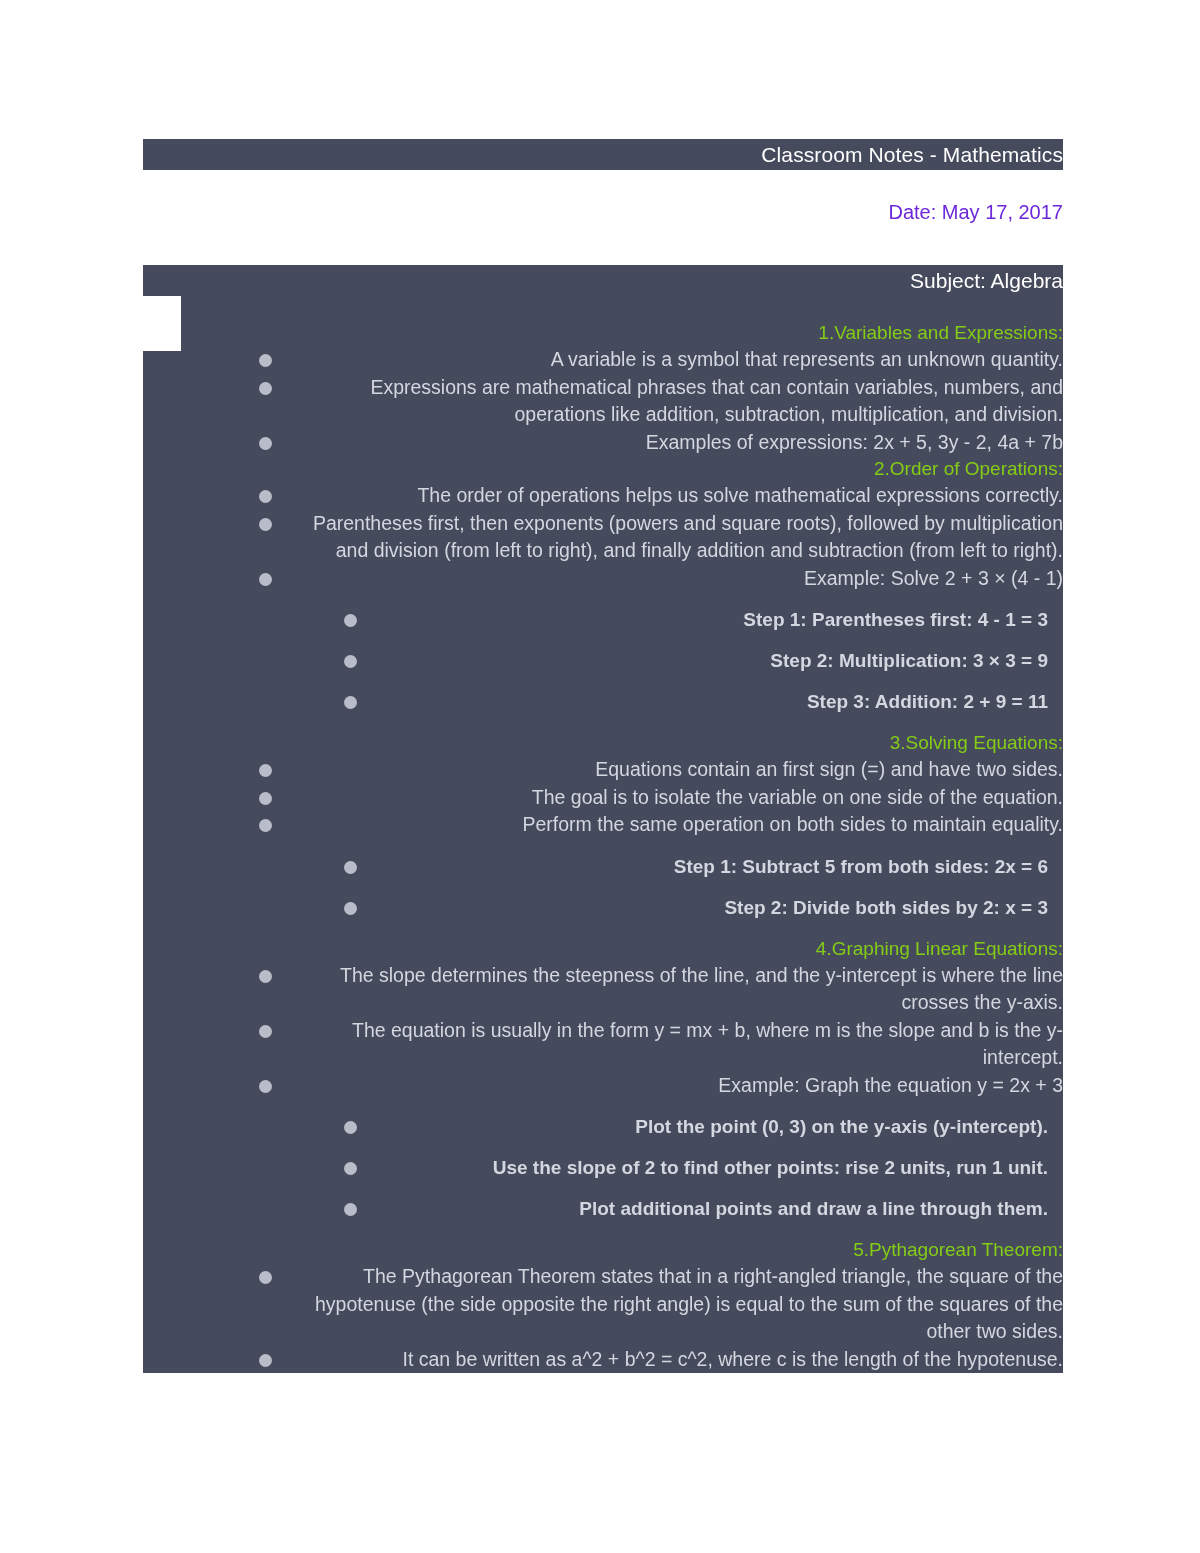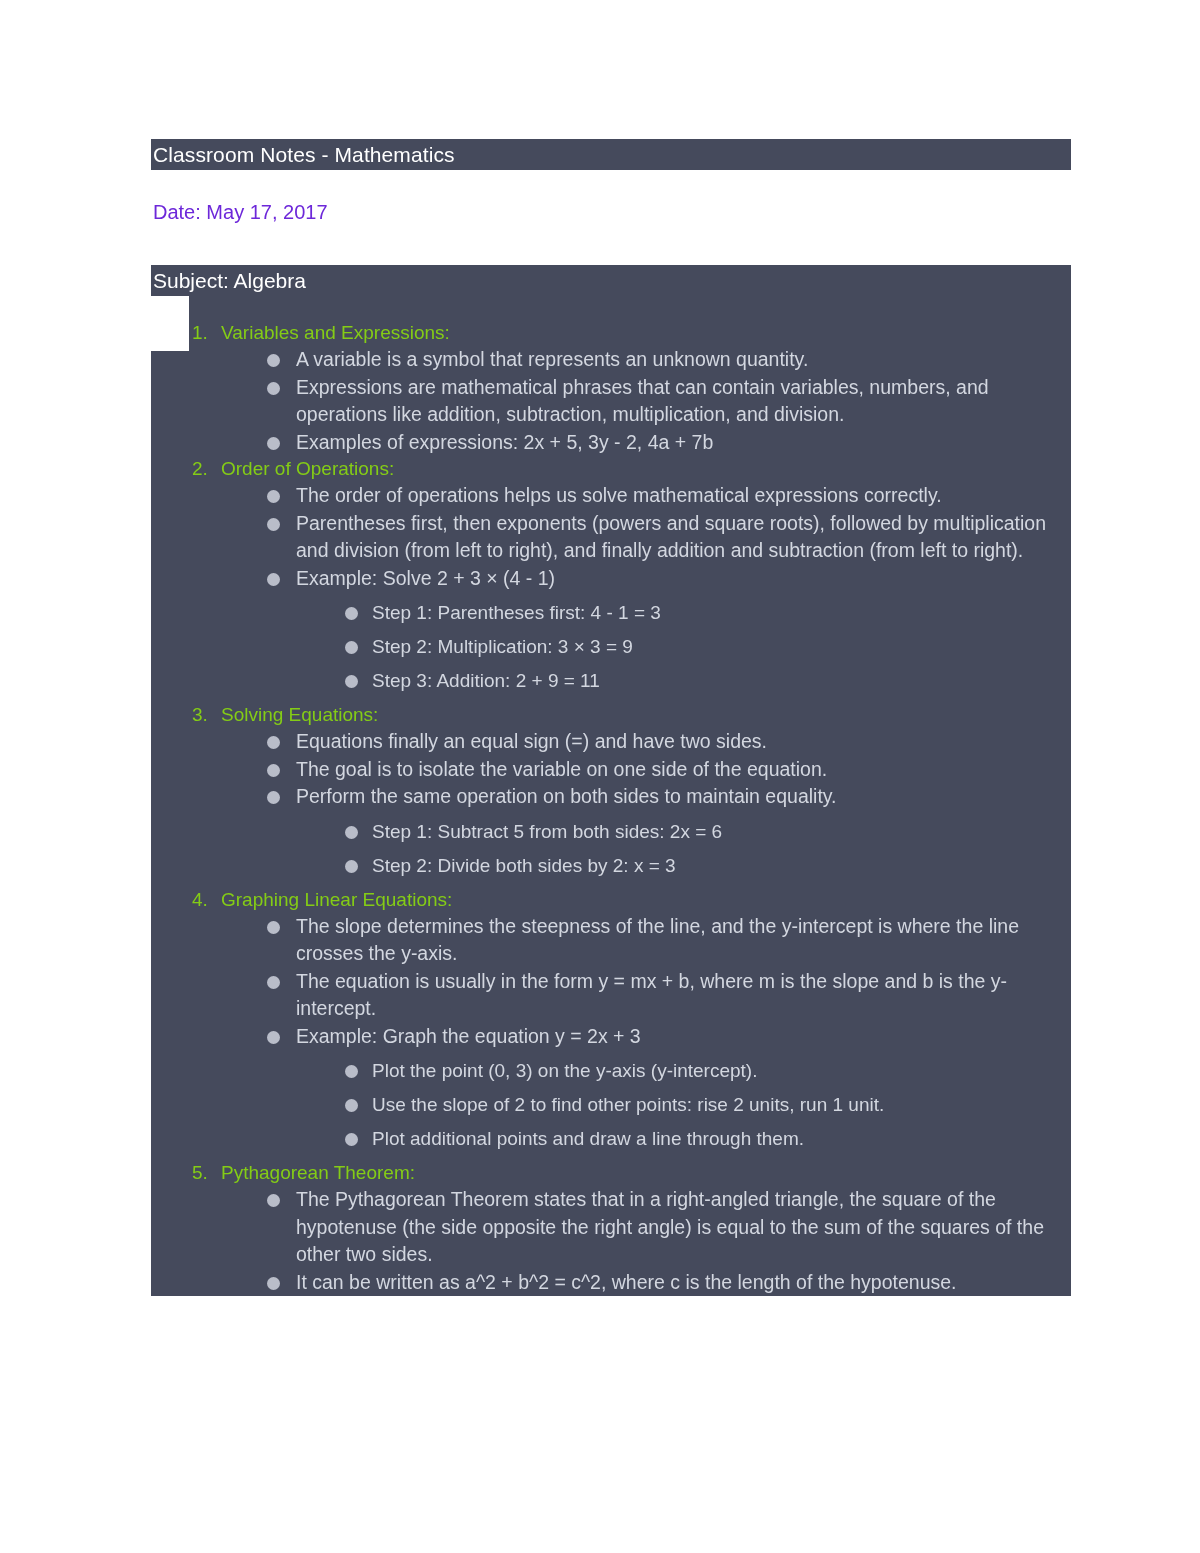--- a/index.html
+++ b/index.html
@@ -11,26 +11,27 @@
   body {
     width: 1200px;
     height: 1553px;
     position: relative;
     font-family: "Liberation Sans", sans-serif;
     -webkit-font-smoothing: antialiased;
   }
 
   .page {
     position: absolute;
-    left: 12px;
+    left: 4px;
     top: 0;
     width: 1068px;
     height: 1553px;
     background: #ffffff;
     overflow: hidden;
+    text-align: right;
   }
 
   
   .content {
     position: absolute;
     left: 139px;
     top: 130px;
     width: 920px;
   }
 
@@ -157,21 +158,22 @@
     list-style: none;
     margin: 0;
     padding: 0;
   }
   .subbullet {
     position: relative;
     color: #d3d7e0;
     font-size: 19px;
     line-height: 26px;
     padding-left: 213px;
-    margin: 8px;
+    margin: 15px;
+    font-weight: bold;
   }
   .subbullet > .dot {
     position: absolute;
     left: 186px;
     top: 7px;
     width: 13px;
     height: 13px;
     border-radius: 50%;
     background: #b9bdc9;
   }
@@ -240,21 +242,21 @@
                   <span class="txt">Step 3: Addition: 2 + 9 = 11</span>
                 </li>
               </ul>
             </ul>
           </li>
           <li class="section">
             <div class="section-head"><span class="num">3.</span><span class="label">Solving Equations:</span></div>
             <ul class="bullets">
               <li class="bullet">
                 <span class="dot"></span>
-                <span class="txt">Equations finally an equal sign (=) and have two sides.</span>
+                <span class="txt">Equations contain an first sign (=) and have two sides.</span>
               </li>
               <li class="bullet">
                 <span class="dot"></span>
                 <span class="txt">The goal is to isolate the variable on one side of the equation.</span>
               </li>
               <li class="bullet">
                 <span class="dot"></span>
                 <span class="txt">Perform the same operation on both sides to maintain equality.</span>
               </li>
               <ul class="subbullets">

